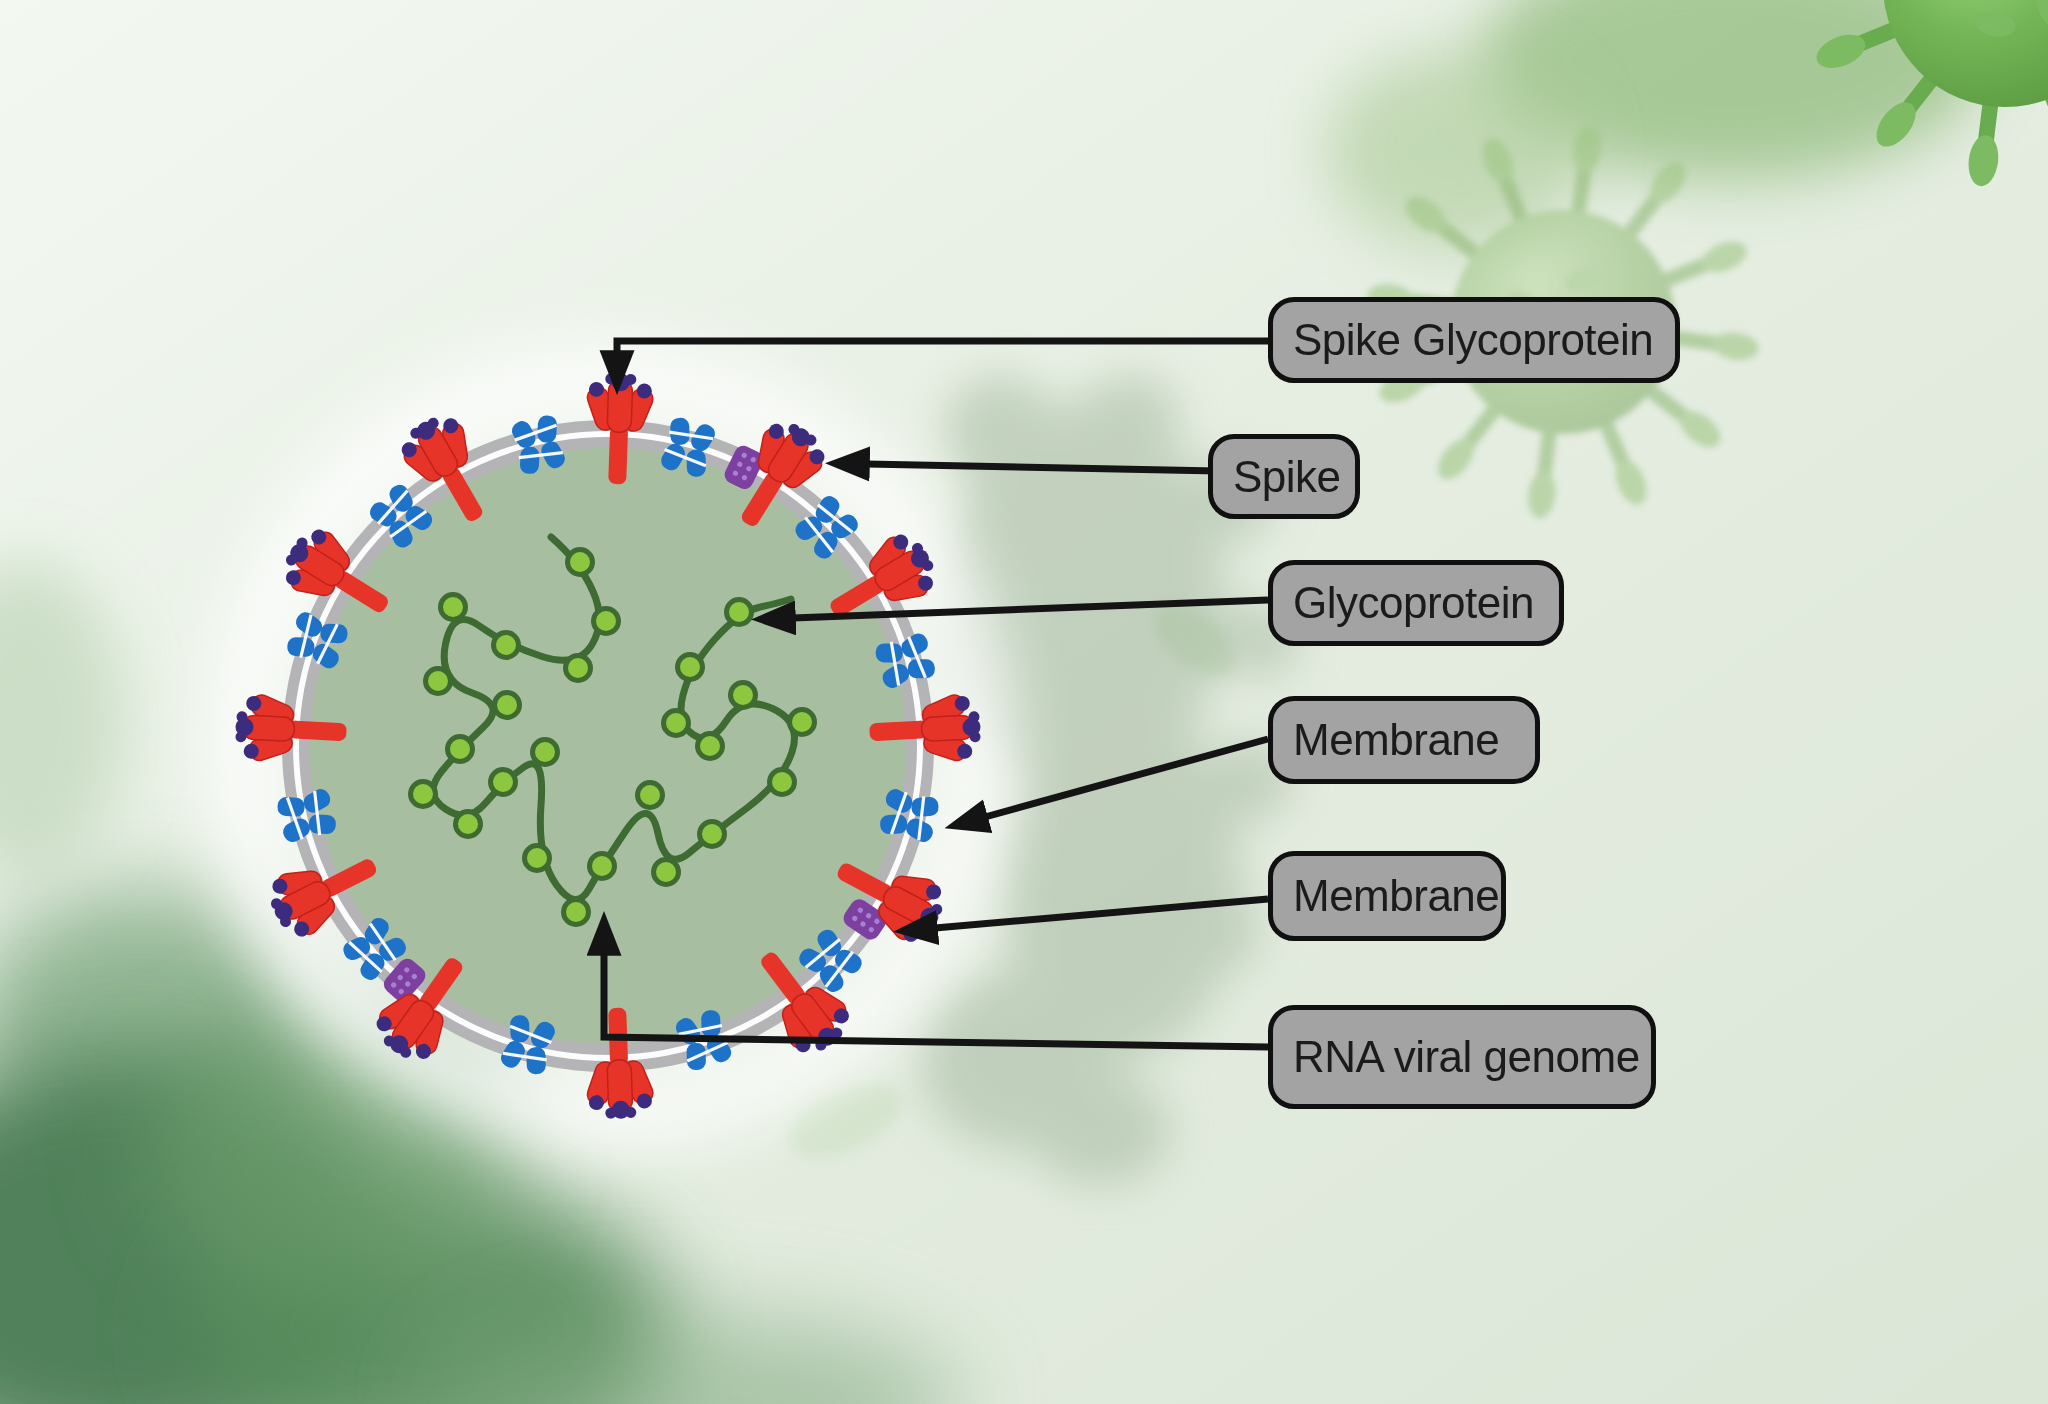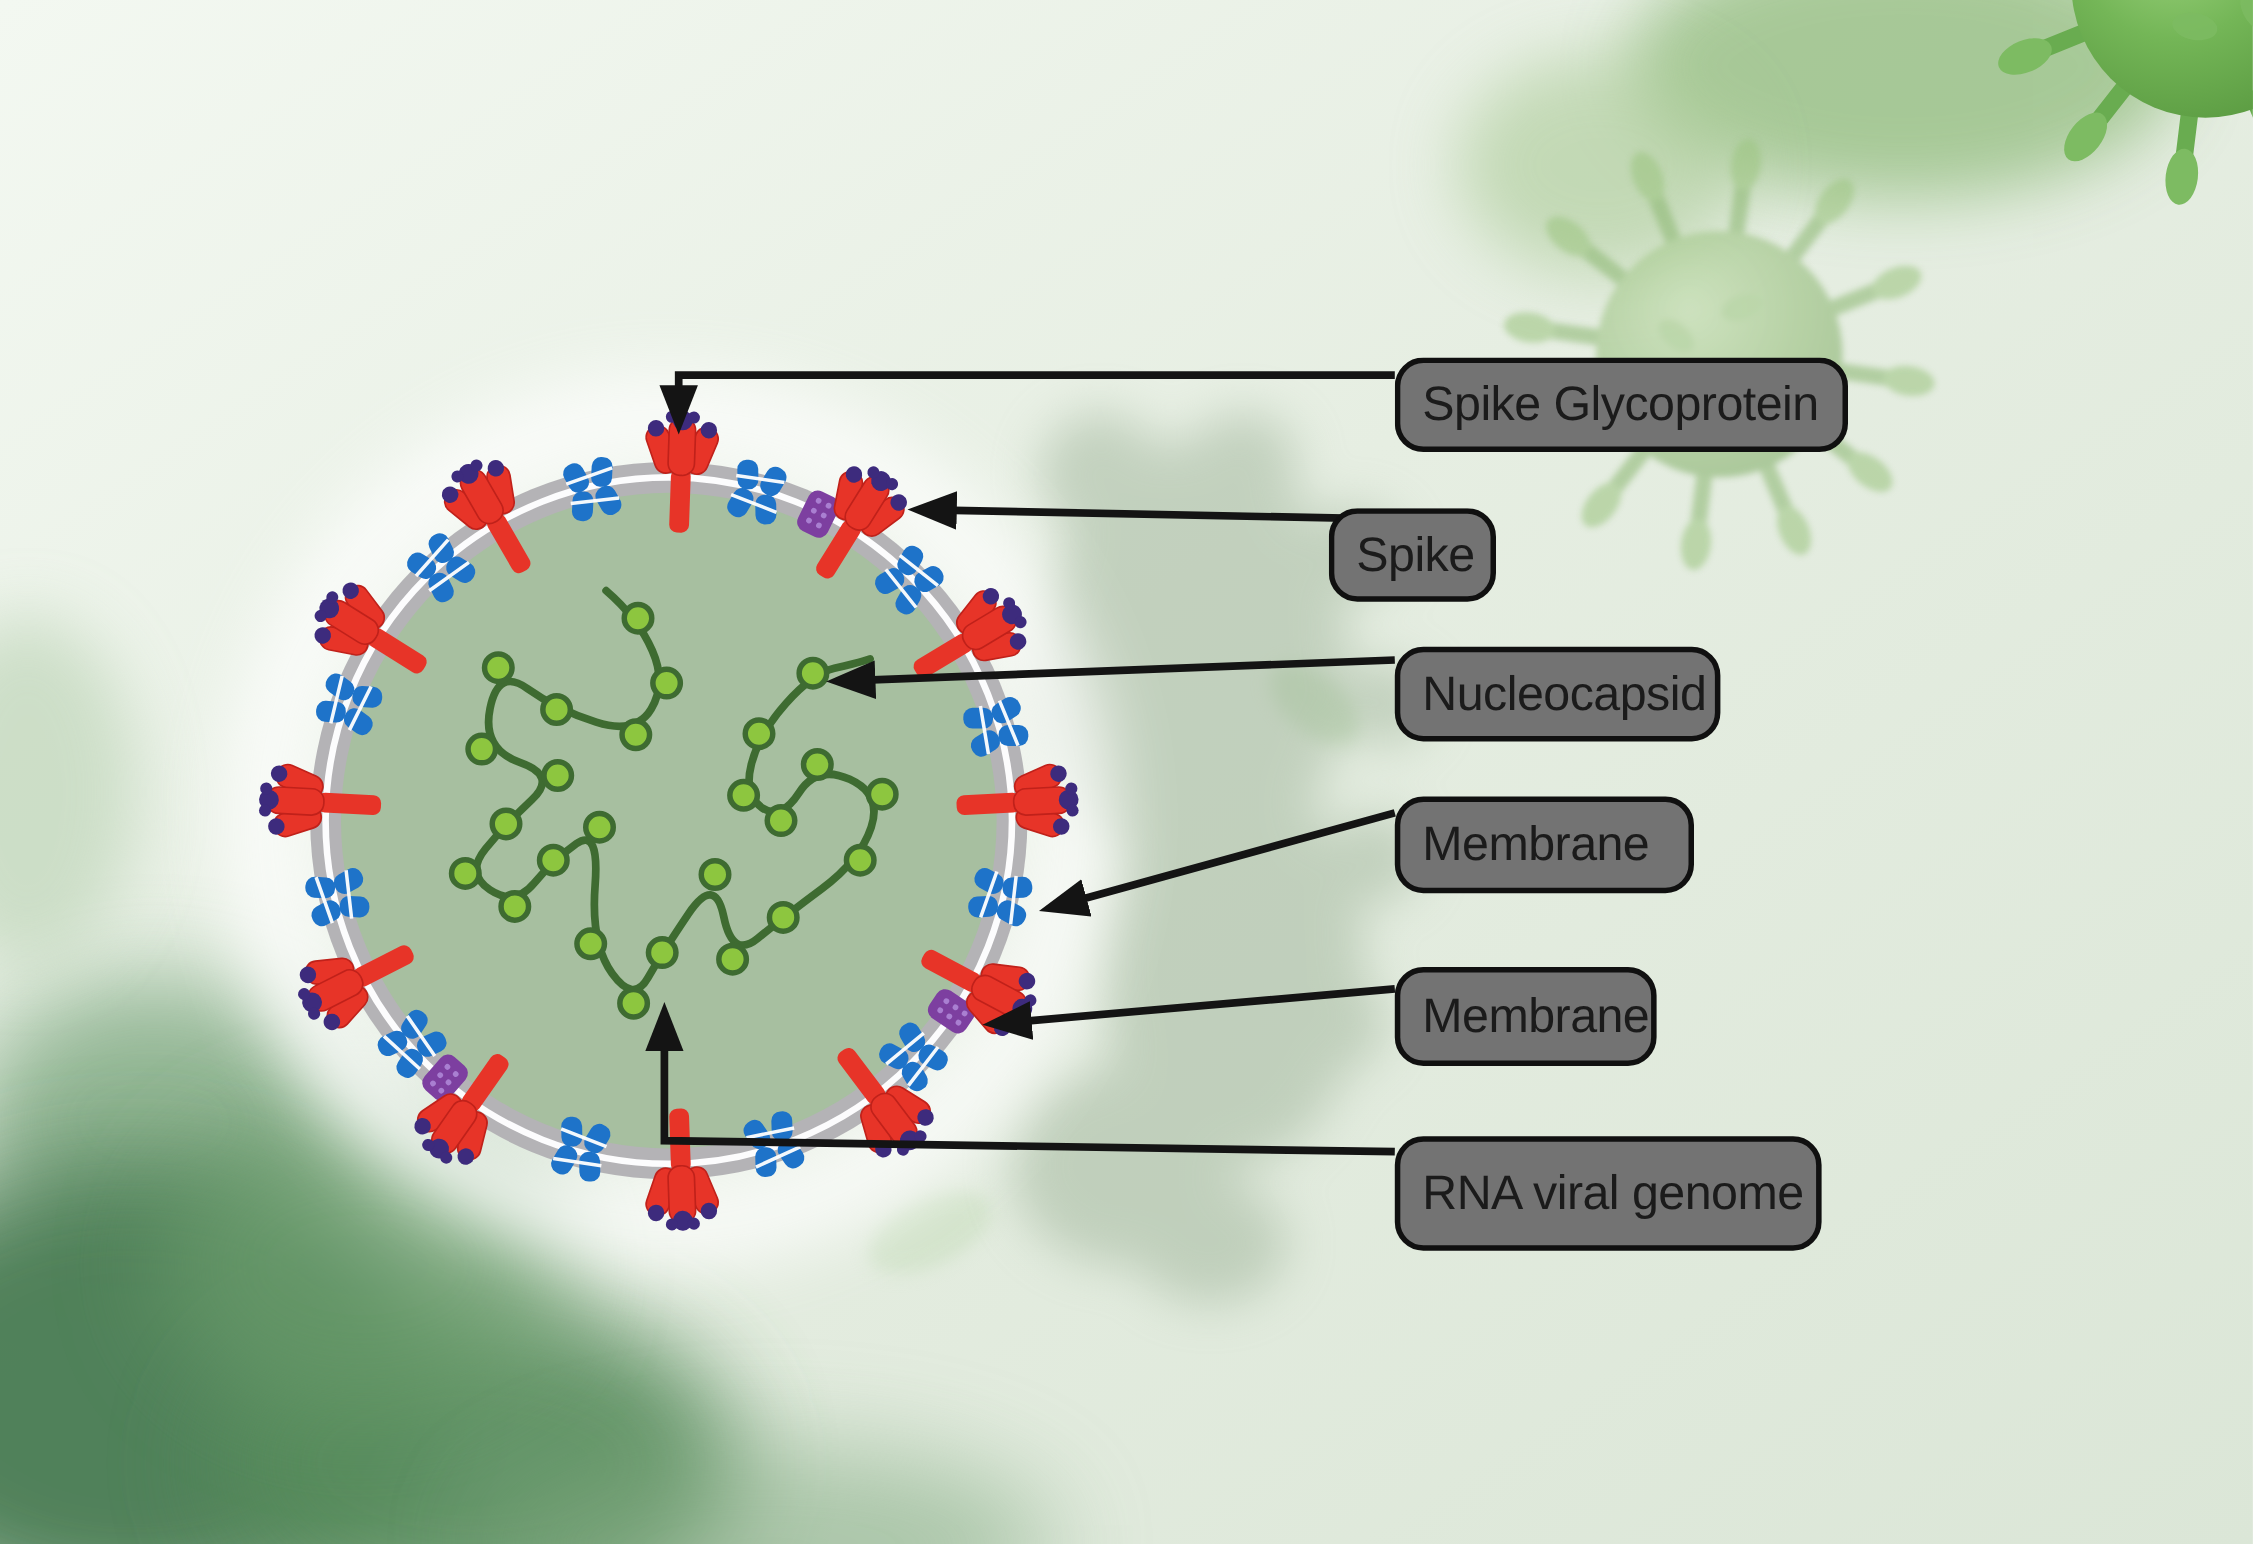--- a/index.html
+++ b/index.html
@@ -1,21 +1,21 @@
 <!DOCTYPE html>
 <html><head>
 <meta charset="utf-8">
 <style>
   html,body{margin:0;padding:0;width:2048px;height:1404px;overflow:hidden;background:#e8efe5;}
   #stage{position:relative;width:2048px;height:1404px;font-family:"Liberation Sans",sans-serif;}
   #scene{position:absolute;left:0;top:0;}
   .label-box{
-    position:absolute;box-sizing:border-box;background:#737373;border:5px solid #101010;
+    position:absolute;box-sizing:border-box;background:#a3a3a3;border:5px solid #101010;
     border-radius:26px;display:flex;align-items:center;padding:0 20px;
-    font-size:44px;letter-spacing:-0.5px;color:#1b1b1b;white-space:nowrap;z-index:3;margin-top:28px;
+    font-size:44px;letter-spacing:-0.5px;color:#1b1b1b;white-space:nowrap;z-index:3;
   }
   .label-box span{display:inline-block;}
 </style>
 </head>
 <body>
 
 <div id="stage">
 
   <svg id="scene" width="2048" height="1404" viewBox="0 0 2048 1404">
     <defs>
@@ -432,21 +432,21 @@
       </g>
   </svg>
 
   <div class="label-box" style="left:1268px;top:297px;width:412px;height:86px;">
     <span>Spike Glycoprotein</span>
   </div>
   <div class="label-box" style="left:1208px;top:434px;width:152px;height:85px;">
     <span>Spike</span>
   </div>
   <div class="label-box" style="left:1268px;top:560px;width:296px;height:86px;">
-    <span>Nucleocapsid</span>
+    <span>Glycoprotein</span>
   </div>
   <div class="label-box" style="left:1268px;top:696px;width:272px;height:88px;">
     <span>Membrane</span>
   </div>
   <div class="label-box" style="left:1268px;top:851px;width:238px;height:90px;">
     <span>Membrane</span>
   </div>
   <div class="label-box" style="left:1268px;top:1005px;width:388px;height:104px;">
     <span>RNA viral genome</span>
   </div>

